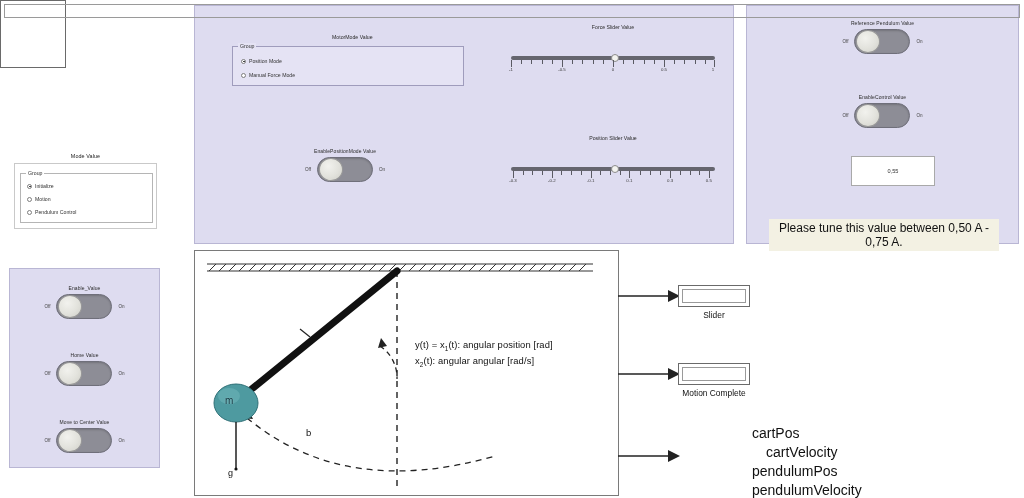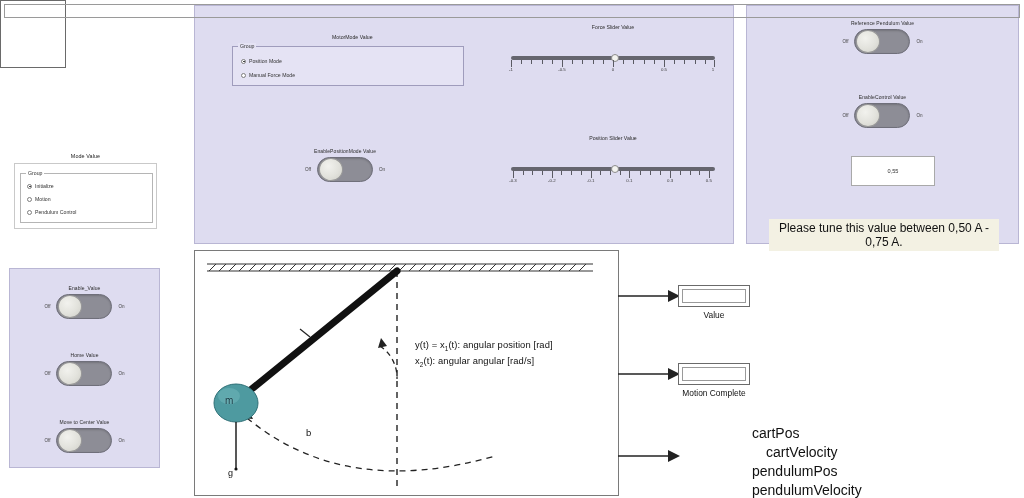--- a/index.html
+++ b/index.html
@@ -670,21 +670,21 @@
 </svg>
 
 <svg class="arrow-svg" style="left:618px; top:440px;" width="62" height="30">
   <line x1="0" y1="16" x2="50" y2="16" stroke="#222" stroke-width="1.4"></line>
   <path d="M 50 10 L 62 16 L 50 22 Z" fill="#222"></path>
 </svg>
 
 <div id="force-block" class="outblock">
   <div class="inner"></div>
 </div>
-<div id="force-label" class="outlabel">Value</div>
+<div id="force-label" class="outlabel">Slider</div>
 
 <div id="homing-block" class="outblock">
   <div class="inner"></div>
 </div>
 <div id="homing-label" class="outlabel">Motion Complete</div>
 
 <div id="scope-block">
   <div class="scope-top"></div>
 </div>
 

